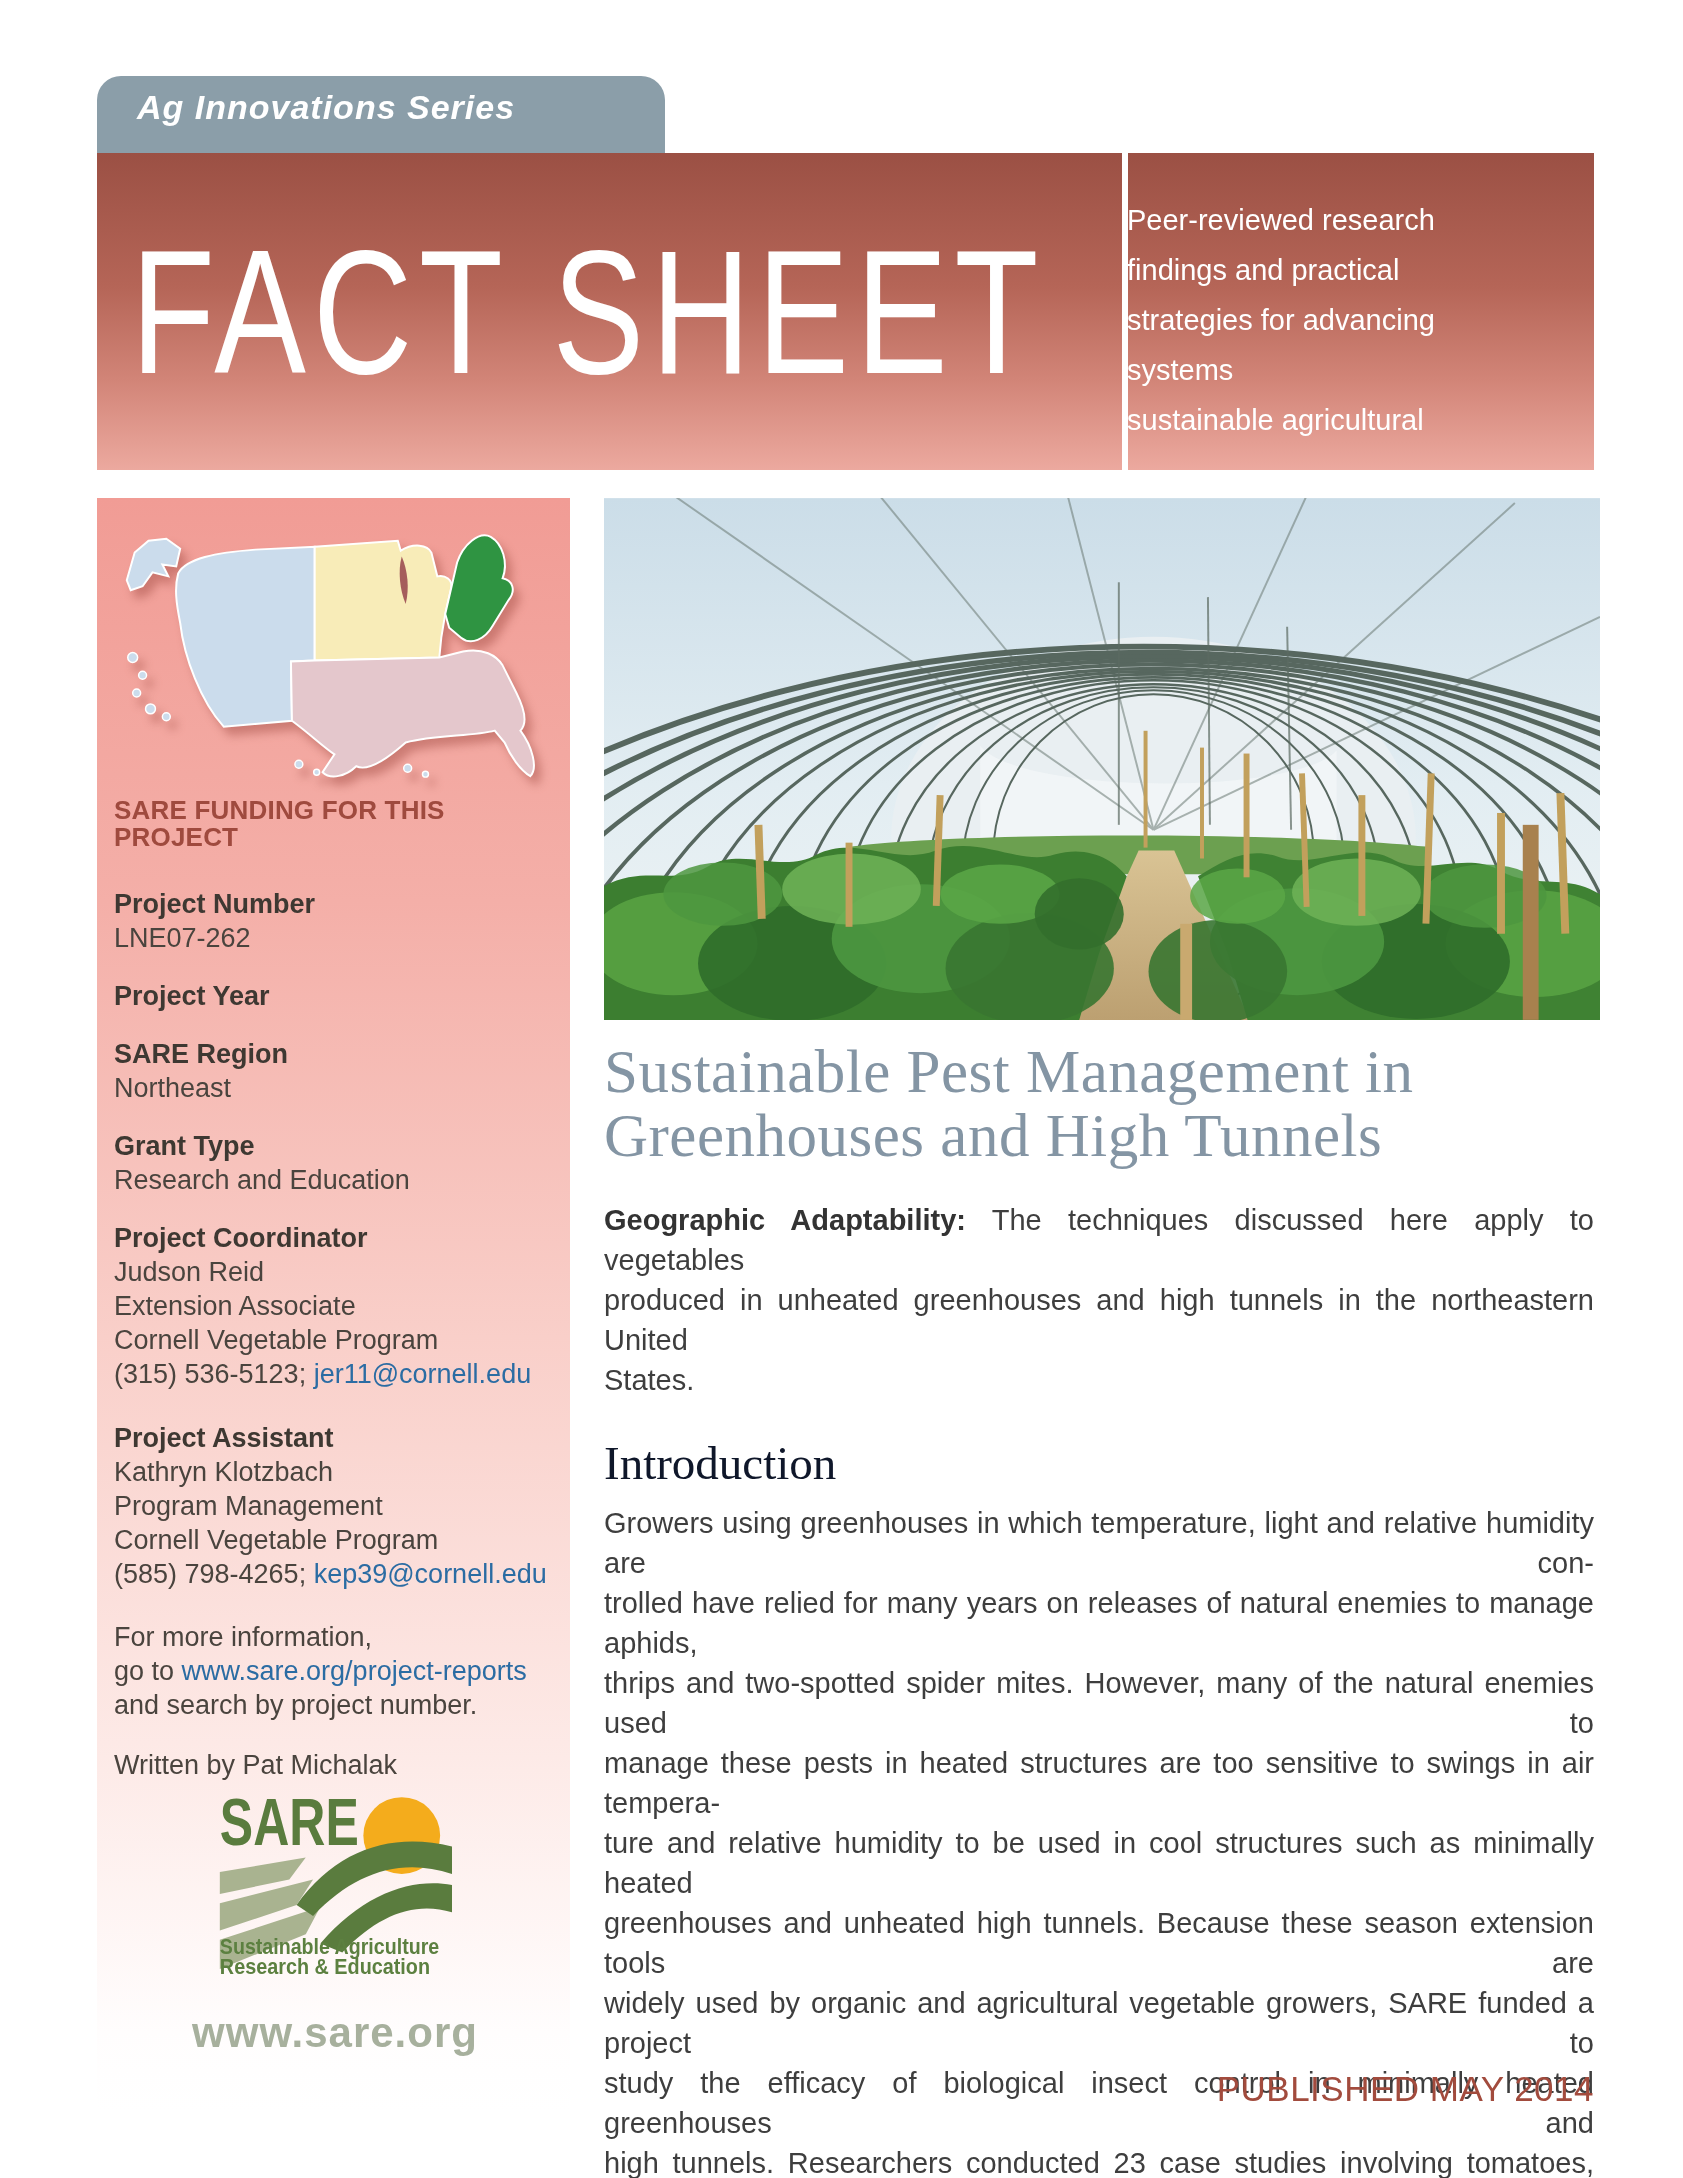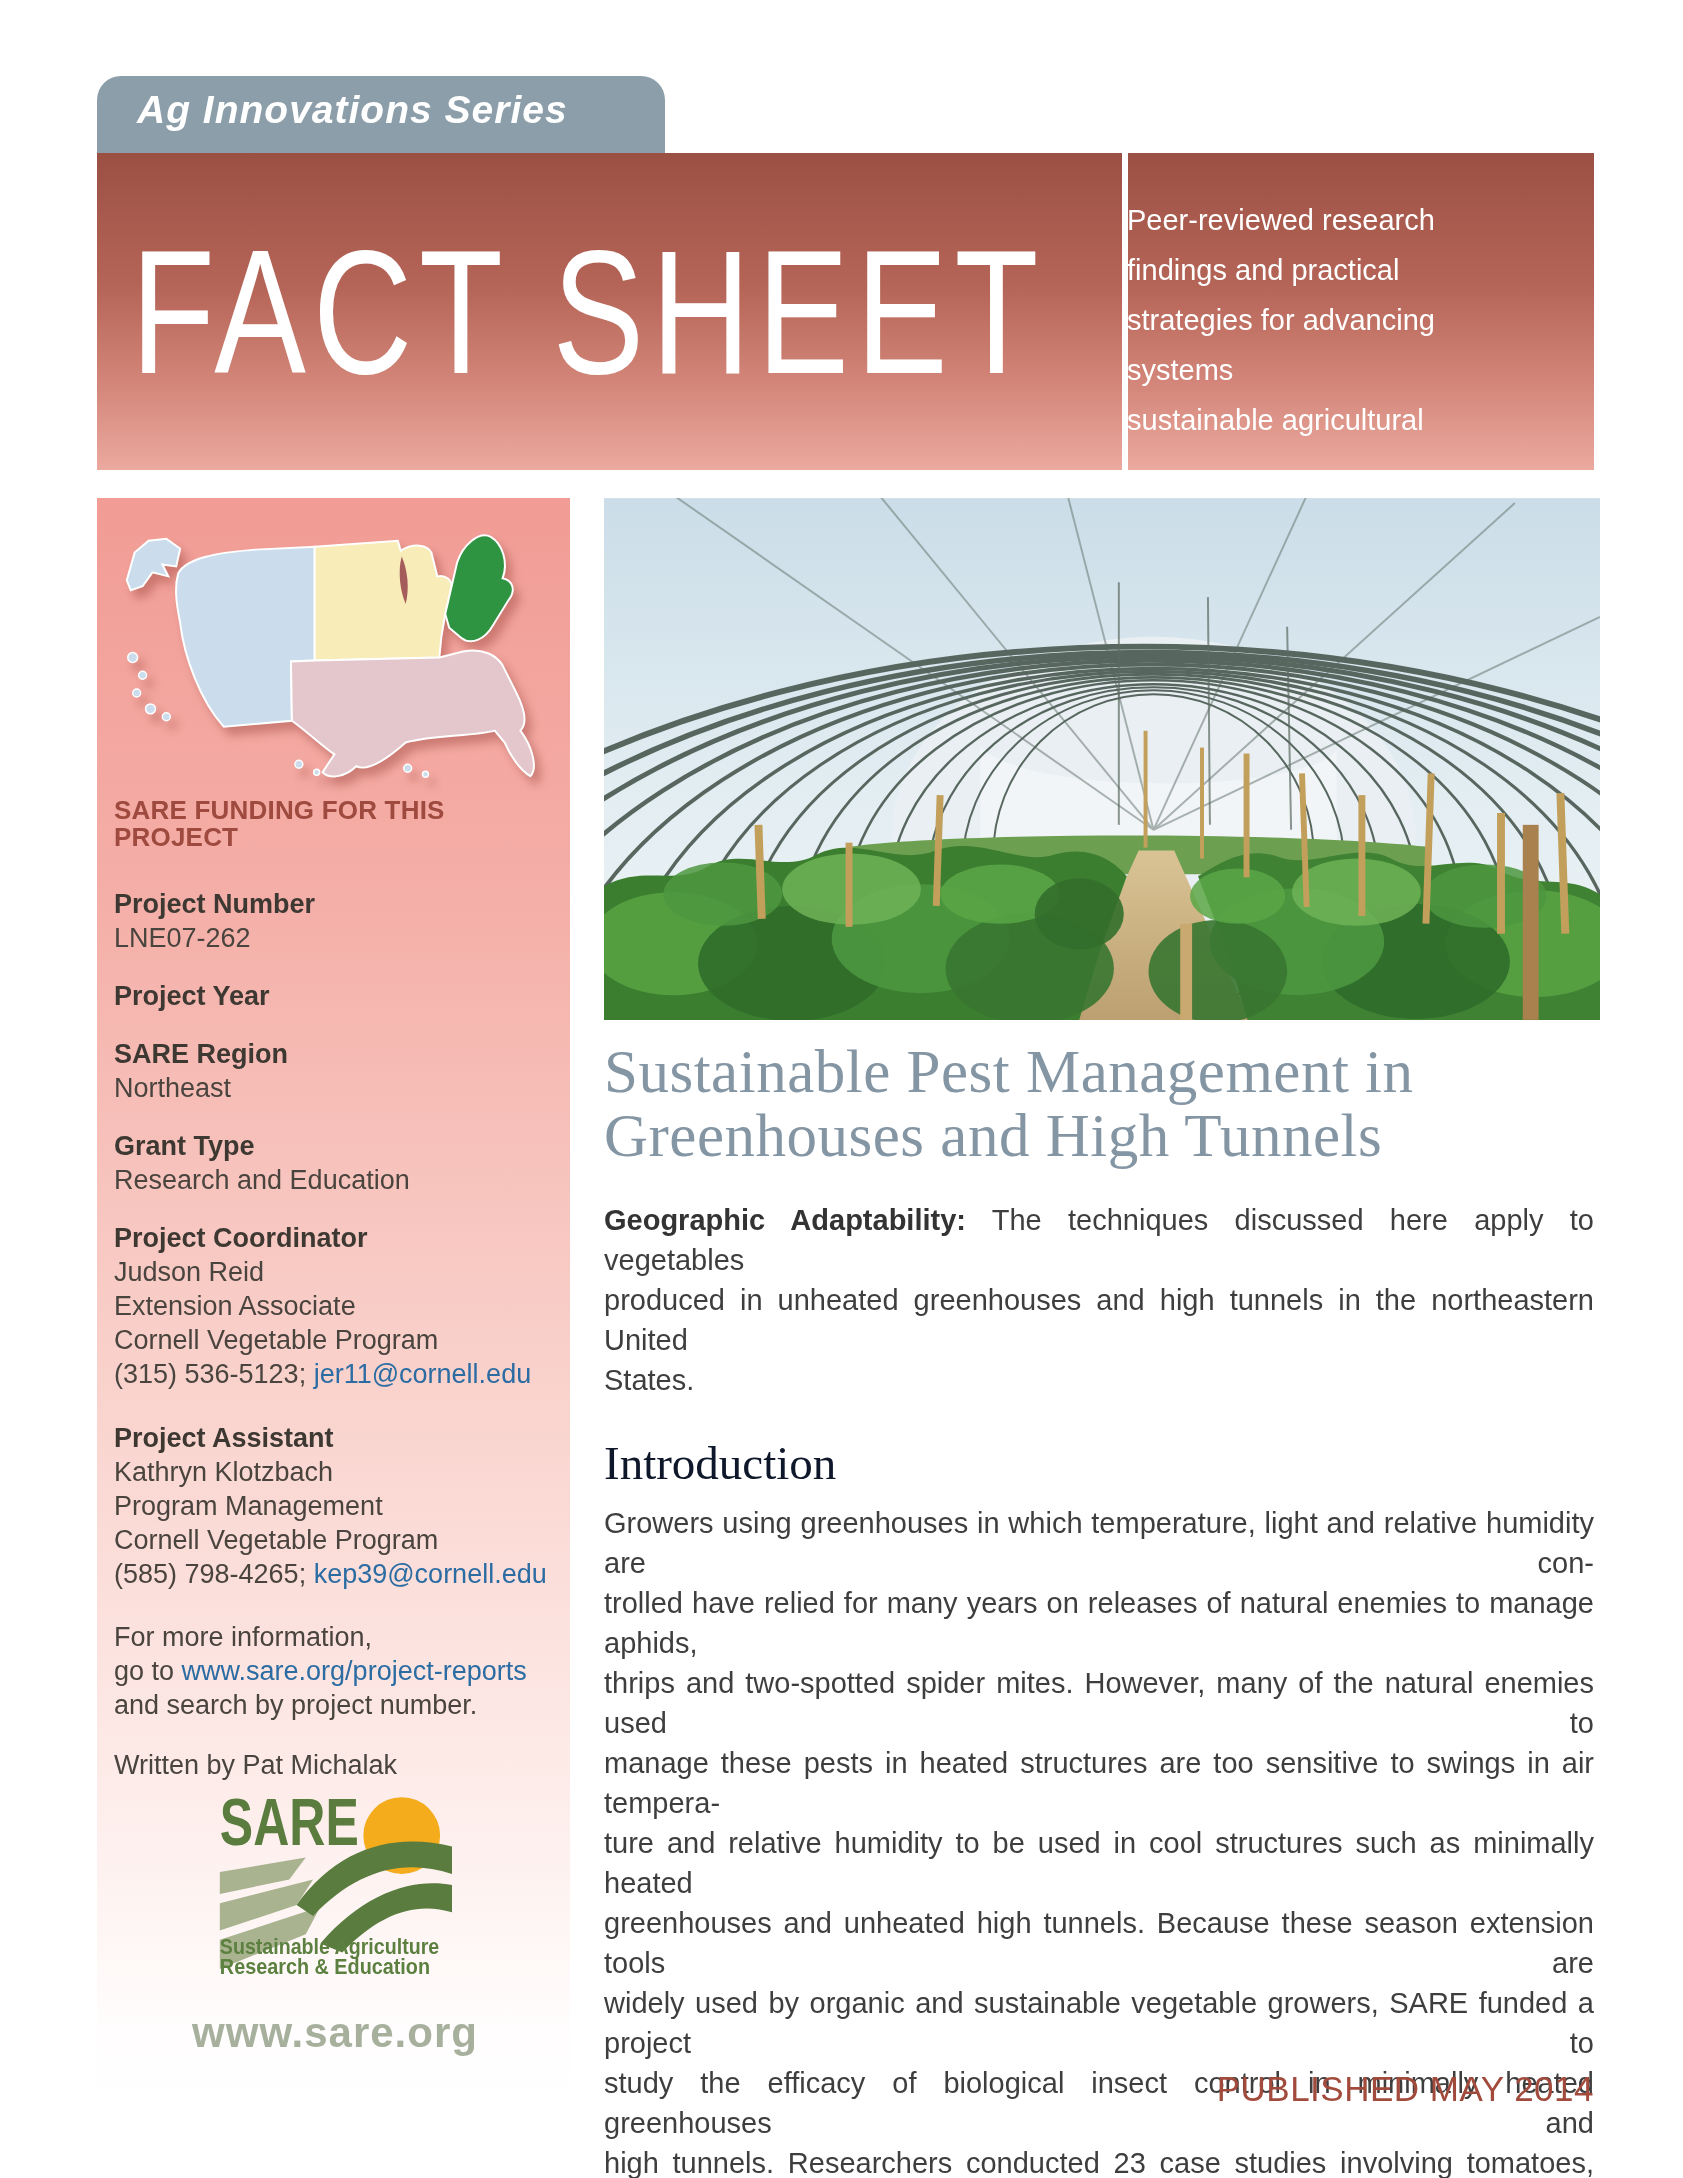--- a/index.html
+++ b/index.html
@@ -4,21 +4,21 @@
 <style>
   html,body{margin:0;padding:0;background:#ffffff;}
   .page{position:relative;width:1683px;height:2178px;background:#ffffff;overflow:hidden;
         font-family:"Liberation Sans",sans-serif;}
 
   
   .series-tab{position:absolute;left:97px;top:76px;width:568px;height:77px;
               background:#8B9EA9;border-radius:24px 24px 0 0;}
   .series-tab span{position:absolute;left:40px;top:12px;color:#ffffff;
 format              font-family:"DejaVu Serif","Liberation Serif",serif;
-              font-style:italic;font-weight:700;font-size:39px;letter-spacing:1px;}
+              font-style:italic;font-weight:700;font-size:34px;letter-spacing:1px;}
 
   
   .banner{position:absolute;left:97px;top:153px;width:1497px;height:317px;
           background:linear-gradient(180deg,#9B5044 0%,#B56557 42%,#D28578 72%,#ECA99F 100%);}
   .fact-title{position:absolute;left:34px;top:71px;color:#ffffff;
               font-family:"Liberation Sans",sans-serif;font-weight:100;
               font-size:176px;line-height:1;letter-spacing:9px;
               transform:scaleX(0.78);transform-origin:left top;}
   .banner-divider{position:absolute;left:1025px;top:0;width:6px;height:317px;background:#ffffff;}
   .tagline{position:absolute;left:1030px;top:42px;width:406px;color:#ffffff;
@@ -288,21 +288,21 @@
 
     <div class="intro-heading">Introduction</div>
 
     <div class="para">
       <div class="jline">Growers using greenhouses in which temperature, light and relative humidity are con-</div>
       <div class="jline">trolled have relied for many years on releases of natural enemies to manage aphids,</div>
       <div class="jline">thrips and two-spotted spider mites. However, many of the natural enemies used to</div>
       <div class="jline">manage these pests in heated structures are too sensitive to swings in air tempera-</div>
       <div class="jline">ture and relative humidity to be used in cool structures such as minimally heated</div>
       <div class="jline">greenhouses and unheated high tunnels. Because these season extension tools are</div>
-      <div class="jline">widely used by organic and sustainable vegetable growers, SARE funded a project to</div>
+      <div class="jline">widely used by organic and agricultural vegetable growers, SARE funded a project to</div>
       <div class="jline">study the efficacy of biological insect control in minimally heated greenhouses and</div>
       <div class="jline">high tunnels. Researchers conducted 23 case studies involving tomatoes, cucum-</div>
 
     </div>
 
   </div>
 
   <div class="published">PUBLISHED MAY 2014</div>
 
 </div>

